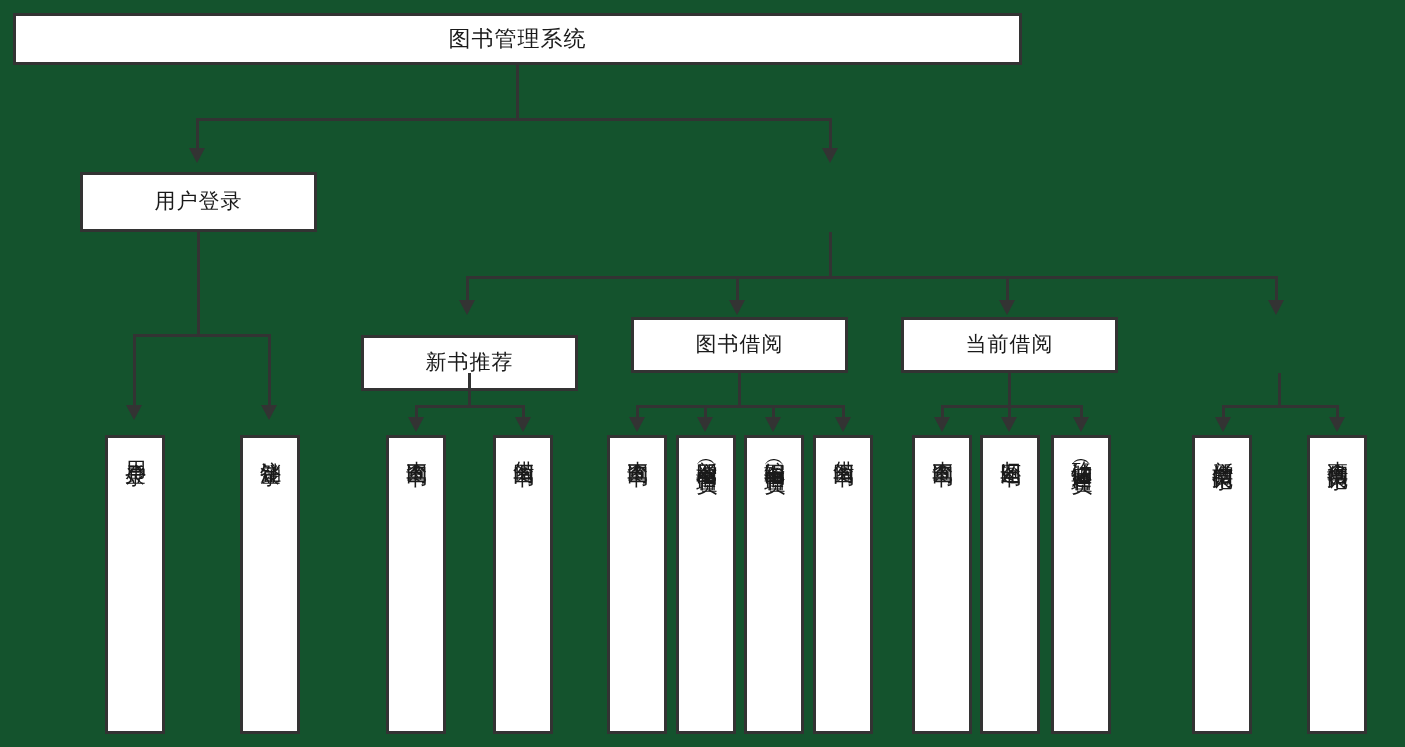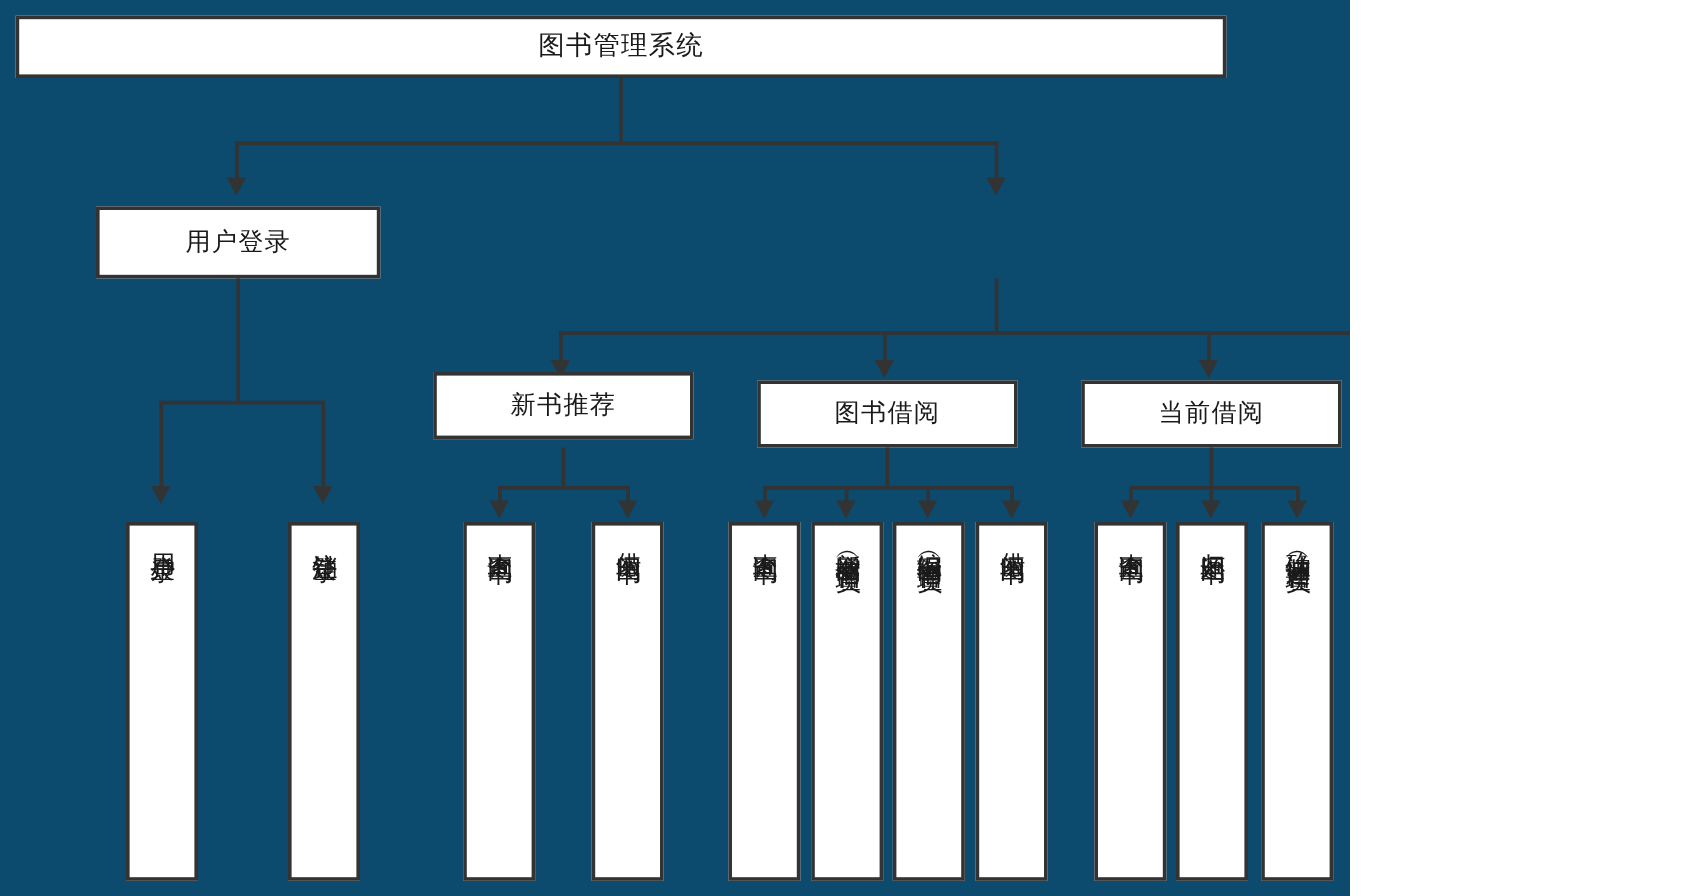--- a/index.html
+++ b/index.html
@@ -6,23 +6,23 @@
   html, body {
     margin: 0;
     padding: 0;
     background: #ffffff;
   }
   body {
     font-family: "DejaVu Sans", "Liberation Sans", sans-serif;
   }
   #canvas {
     position: relative;
-    width: 1125px;
+    width: 1405px;
     height: 747px;
-    background: #0c4a6e;
+    background: #14532d;
     overflow: hidden;
   }
   
   .node {
     position: absolute;
     box-sizing: border-box;
     background: #ffffff;
     border: 3px solid #333333;
     display: flex;
     align-items: center;
@@ -122,21 +122,21 @@
 
   <div class="vline" style="left:736px; top:276px; width:3px; height:26px;"></div>
   <div class="arrow" style="left:729px; top:300px;"></div>
 
   <div class="vline" style="left:1006px; top:276px; width:3px; height:26px;"></div>
   <div class="arrow" style="left:999px; top:300px;"></div>
 
   <div class="vline" style="left:1275px; top:276px; width:3px; height:26px;"></div>
   <div class="arrow" style="left:1268px; top:300px;"></div>
 
-  <div class="node horiz" style="left:361px; top:310px; width:217px; height:56px;">
+  <div class="node horiz" style="left:361px; top:335px; width:217px; height:56px;">
     <span class="label">新书推荐</span>
   </div>
   <div class="node horiz" style="left:631px; top:317px; width:217px; height:56px;">
     <span class="label">图书借阅</span>
   </div>
   <div class="node horiz" style="left:901px; top:317px; width:217px; height:56px;">
     <span class="label">当前借阅</span>
   </div>
 
   <div class="vline" style="left:468px; top:373px; width:3px; height:34px;"></div>

